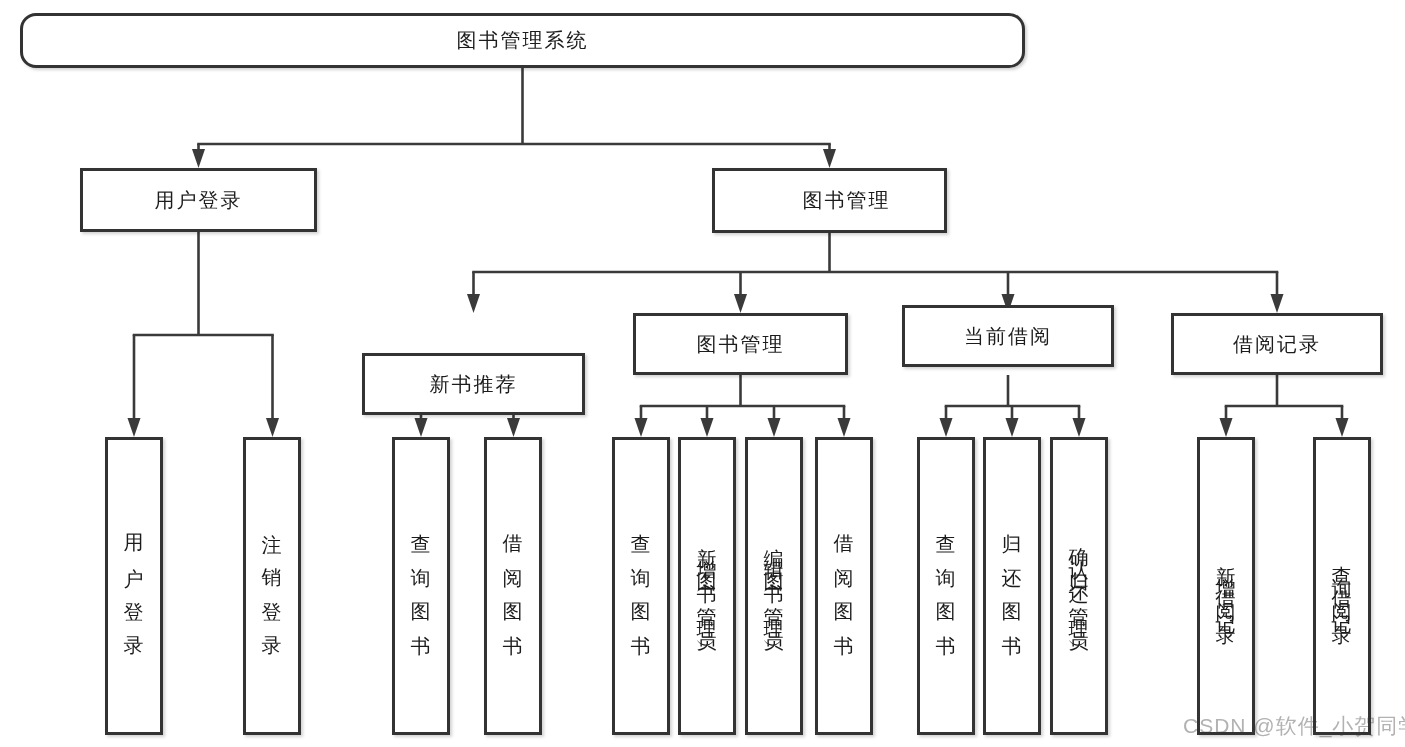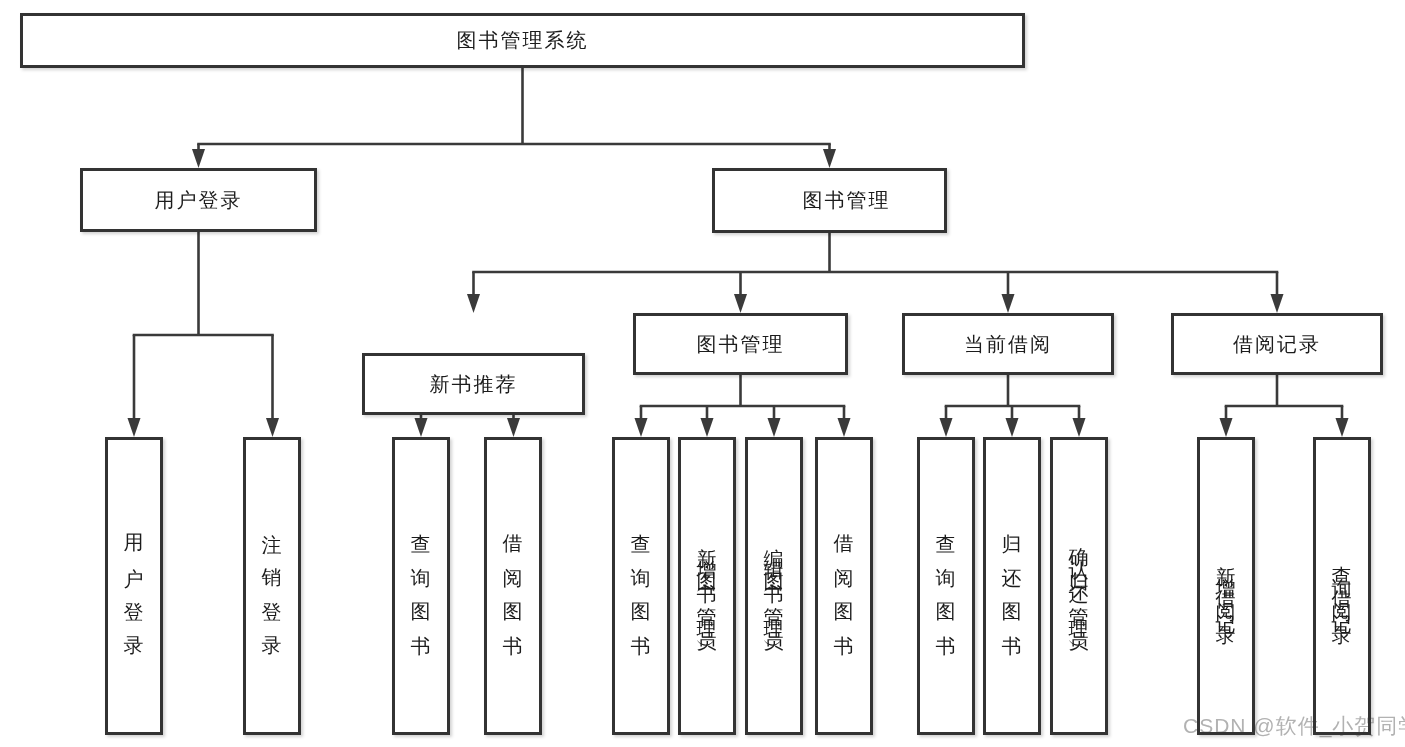--- a/index.html
+++ b/index.html
@@ -138,28 +138,28 @@
         <line x1="1277" y1="375" x2="1277" y2="407" fill="none"></line>
         <line x1="1224.7" y1="406" x2="1343.3" y2="406" fill="none"></line>
         <line x1="1226" y1="406" x2="1226" y2="422" fill="none"></line>
         <polygon points="1219.5,418 1232.5,418 1226,437" stroke="none"></polygon>
         <line x1="1342" y1="406" x2="1342" y2="422" fill="none"></line>
         <polygon points="1335.5,418 1348.5,418 1342,437" stroke="none"></polygon>
       </g>
     </g>
   </svg>
 
-  <div class="box" style="left:20px; top:13px; width:1005px; height:55px;">图书管理系统</div>
+  <div class="box" style="left:20px; top:13px; width:1005px; height:55px;border-radius:16px;">图书管理系统</div>
 
   <div class="box" style="left:80px; top:168px; width:237px; height:64px;">用户登录</div>
   <div class="box" style="left:712px; top:168px; width:235px; height:65px;padding-left:34px;">图书管理</div>
 
   <div class="box" style="left:362px; top:313px; width:223px; height:62px;margin-top:40px;">新书推荐</div>
   <div class="box" style="left:633px; top:313px; width:215px; height:62px;">图书管理</div>
-  <div class="box" style="left:902px; top:313px; width:212px; height:62px;">当前借阅</div>
+  <div class="box" style="left:902px; top:305px; width:212px; height:62px;">当前借阅</div>
   <div class="box" style="left:1171px; top:313px; width:212px; height:62px;">借阅记录</div>
 
   <div class="vbox ls-wide" style="left:105px;">用户登录</div>
   <div class="vbox ls-wide" style="left:243px;">注销登录</div>
 
   <div class="vbox ls-wide" style="left:392px;">查询图书</div>
   <div class="vbox ls-wide" style="left:484px;">借阅图书</div>
 
   <div class="vbox ls-wide" style="left:612px;">查询图书</div>
   <div class="vbox ls-mid" style="left:678px;">新增图书（管理员）</div>

